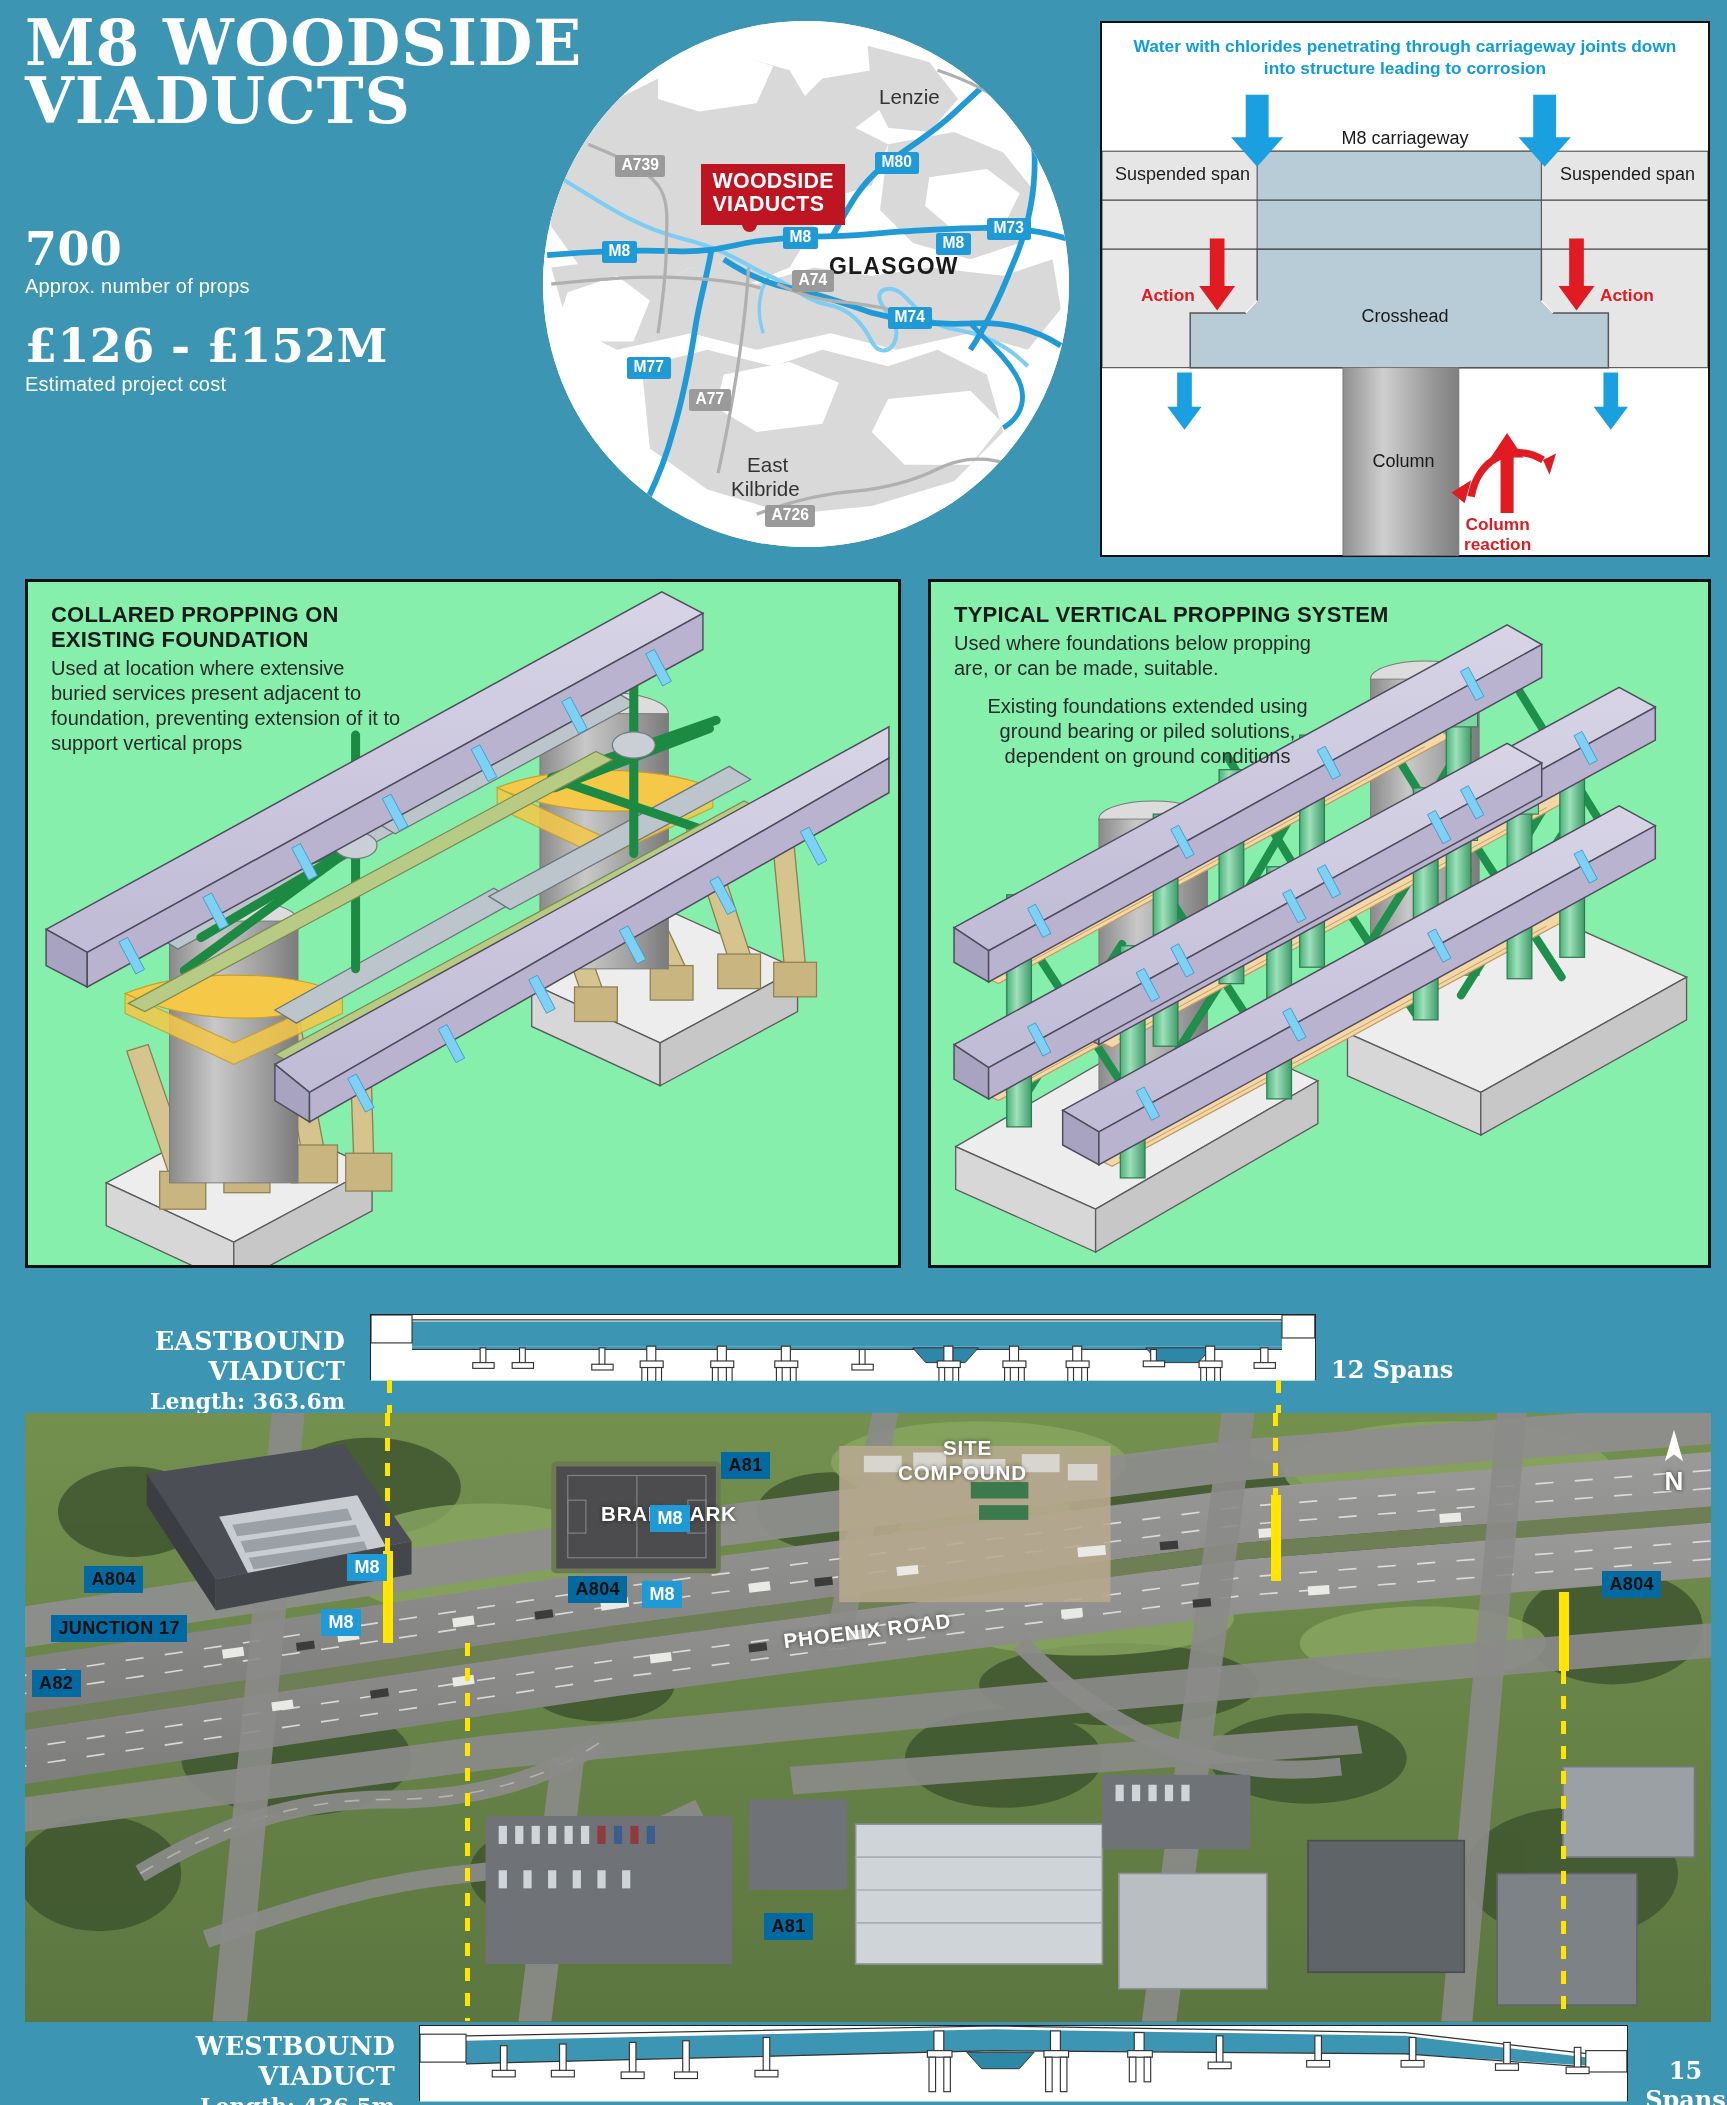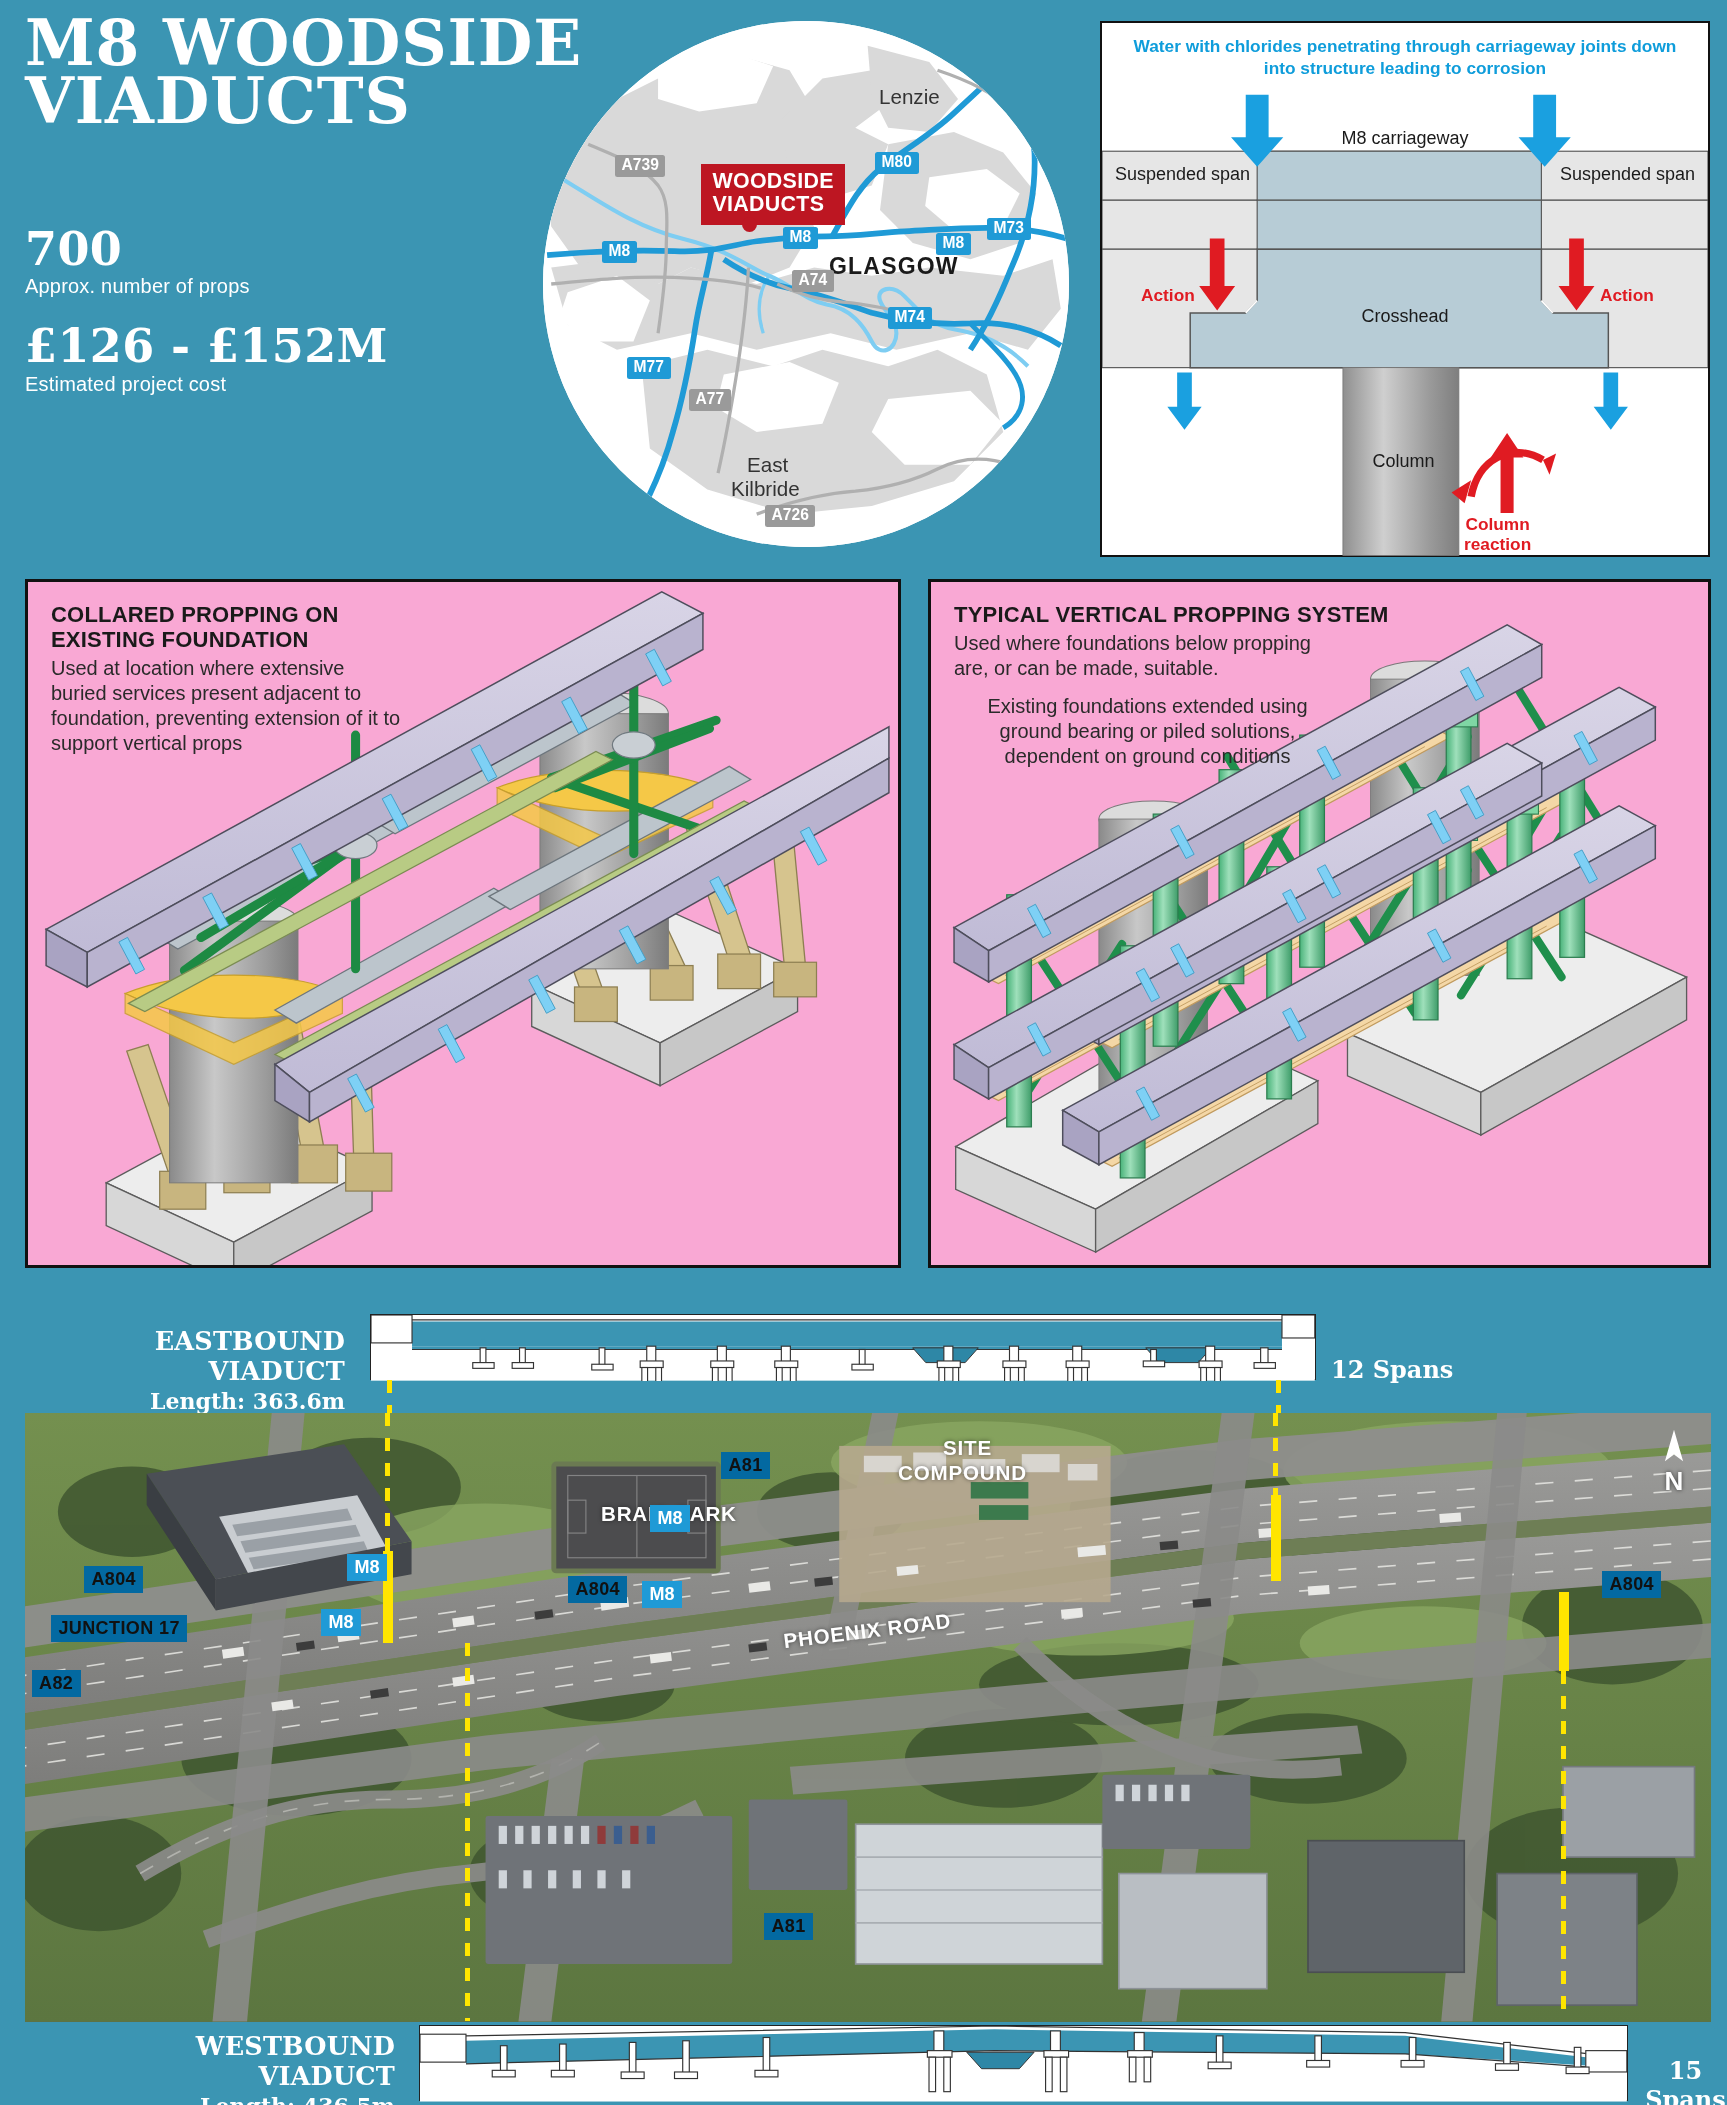--- a/index.html
+++ b/index.html
@@ -99,21 +99,21 @@
     font-size: 17.3px; font-weight: bold;
     line-height: 1.3;
     padding: 0 21.4px;
   }
   .cor-label { position: absolute; color: #1a1a1a; font-size: 18px; white-space: nowrap; text-align: center; }
   .cor-red { color: #e01b22; font-weight: bold; font-size: 17.3px; }
 
   
   .prop-panel {
     position: absolute;
-    background: #f9a8d4;
+    background: #86efac;
     border: 3.3px solid #111;
     top: 579px;
     height: 689px;
   }
   .prop-panel.left  { left: 25px;   width: 876px; }
   .prop-panel.right { left: 928px; width: 783px; }
   .prop-head {
     position: absolute; left: 23px; top: 21.4px; right: 16.4px;
   }
   .prop-title {

